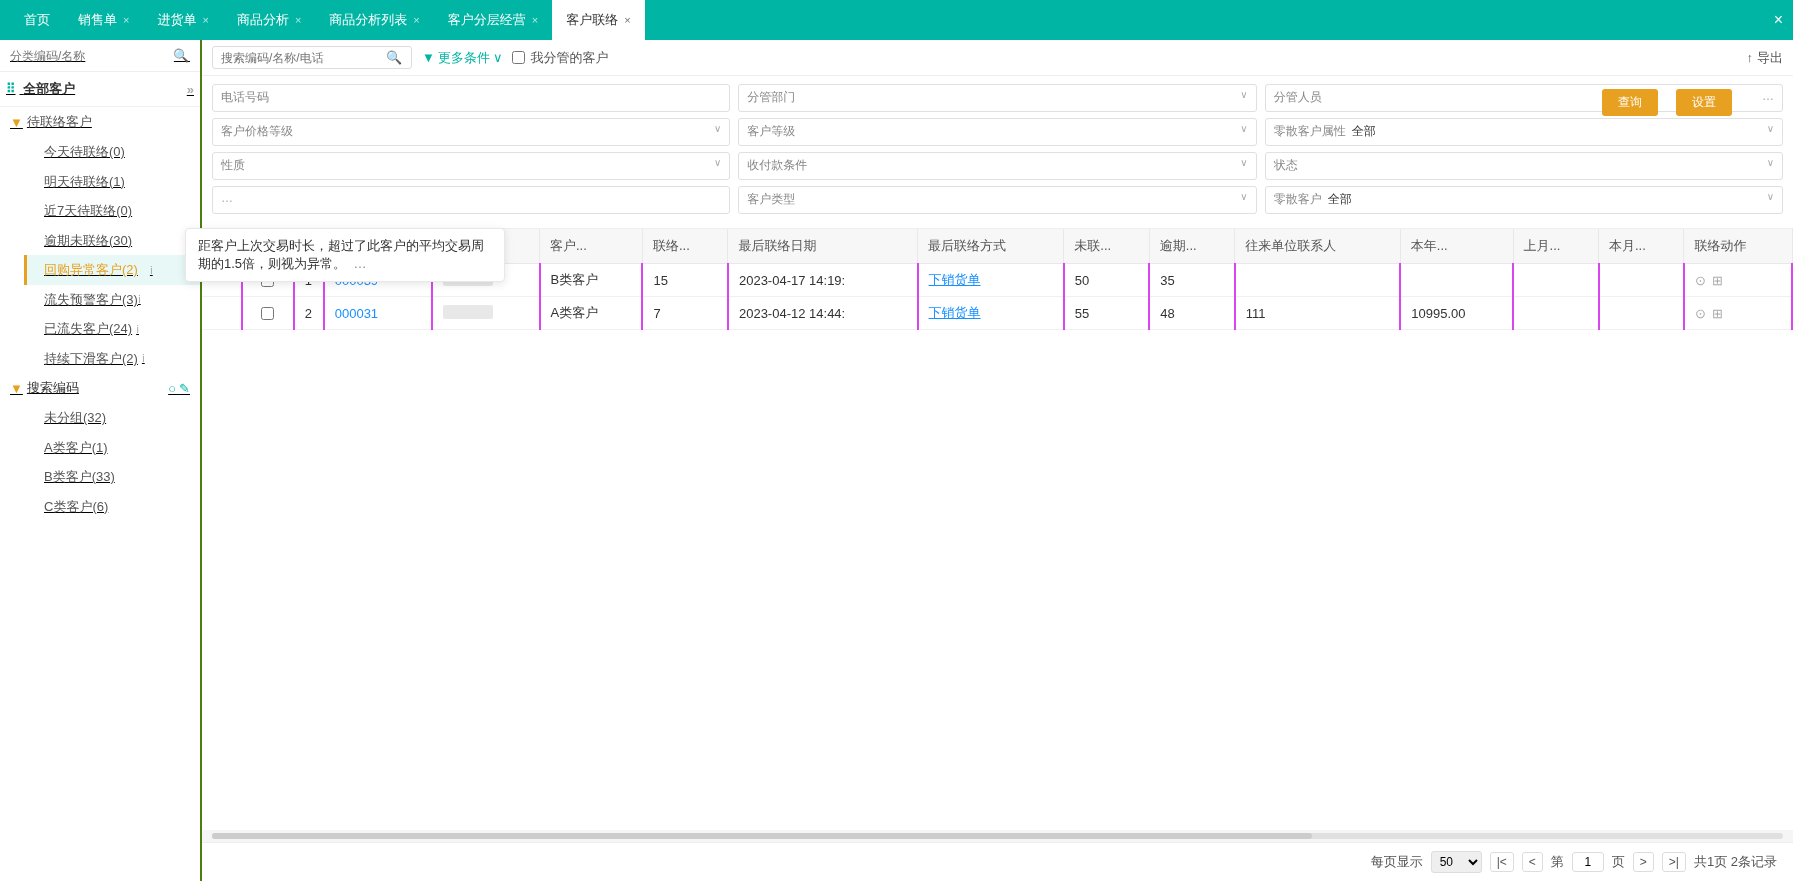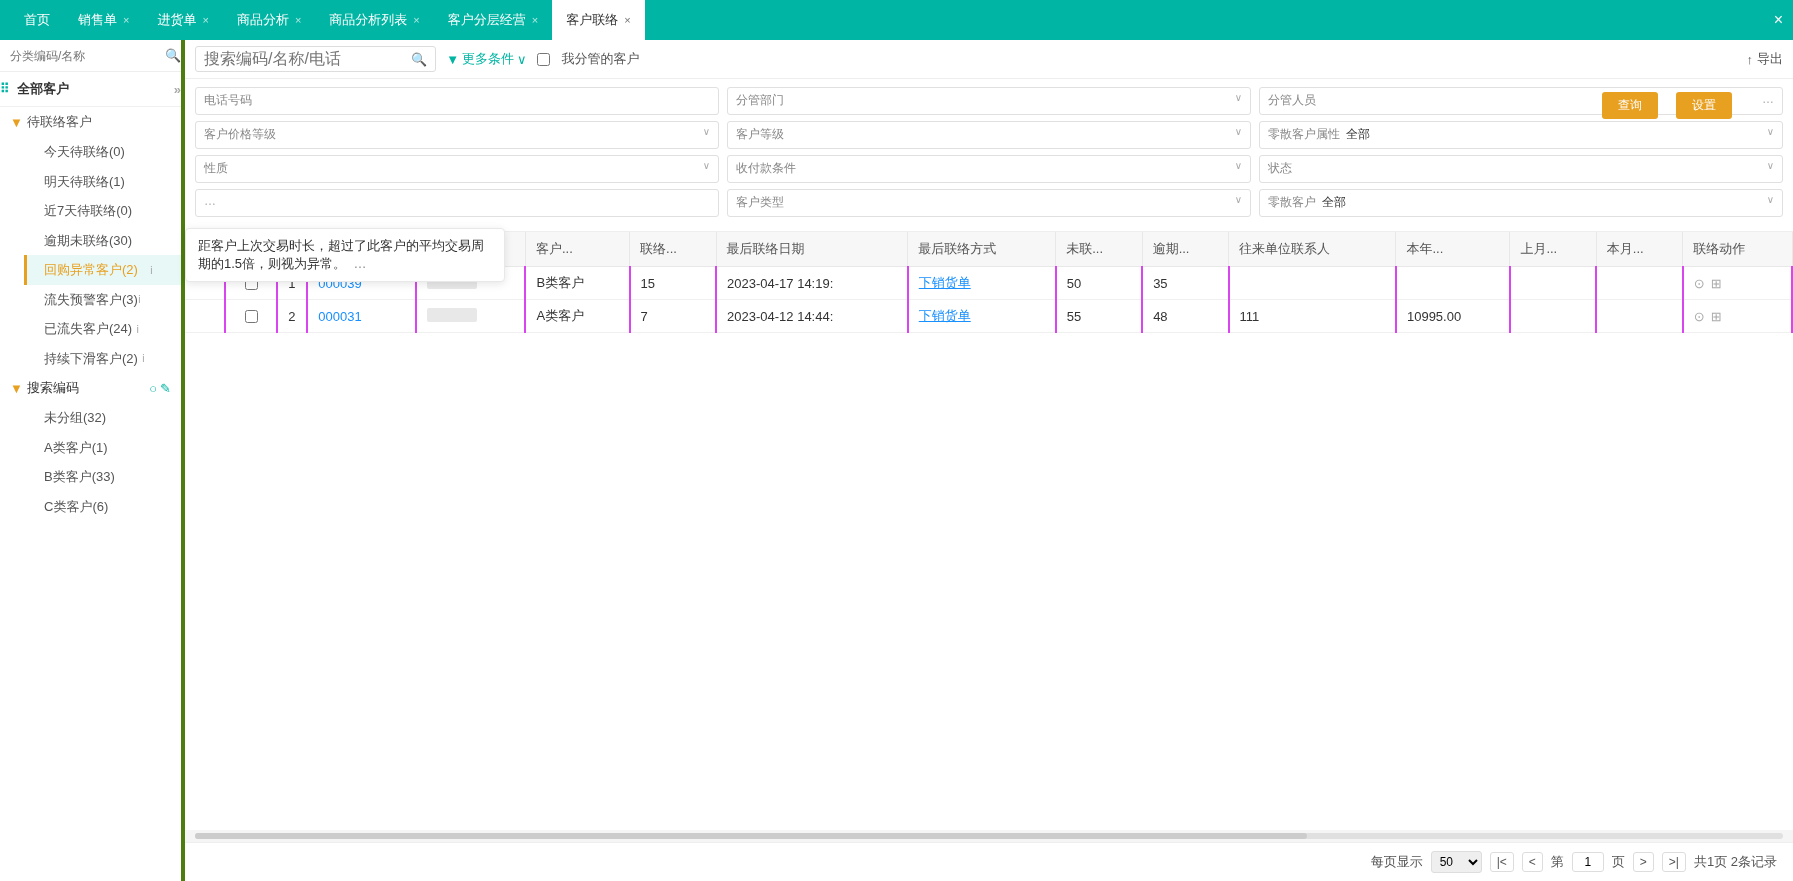--- a/index.html
+++ b/index.html
@@ -20,34 +20,34 @@
     .top-nav .window-close {
       position: absolute; right: 10px; top: 50%; transform: translateY(-50%);
       color: white; cursor: pointer; font-size: 16px;
     }
 
     
     .main-layout { display: flex; height: calc(881px - 40px); }
 
     
     .sidebar {
-      width: 185px; background: white; border-right: 4px solid #4d7c0f;
-      overflow-y: auto; flex-shrink: 0;
+      width: 202px; background: white; border-right: 2px solid #4d7c0f;
+      overflow-y: auto; flex-shrink: 0; text-decoration: underline;
     }
     .sidebar-search {
       display: flex; align-items: center; padding: 8px 10px; border-bottom: 1px solid #eee;
     }
     .sidebar-search input {
       flex: 1; border: none; outline: none; font-size: 12px; color: #666;
     }
     .sidebar-search .search-icon { color: #aaa; font-size: 13px; cursor: pointer; }
 
     .sidebar-section-title {
       display: flex; align-items: center; justify-content: space-between;
-      padding: 8px 0; font-weight: bold; font-size: 13px; color: #333;
+      padding: 8px 6px; font-weight: bold; font-size: 13px; color: #333;
       border-bottom: 1px solid #f0f0f0;
     }
     .sidebar-section-title .icon-grid { color: #00b5a3; margin-right: 4px; }
     .sidebar-collapse-btn { color: #aaa; cursor: pointer; }
 
     .sidebar-group-title {
       display: flex; align-items: center; padding: 6px 10px; color: #555;
       font-size: 12px; cursor: pointer;
     }
     .sidebar-group-title .arrow { margin-right: 4px; color: #e8a020; }
@@ -79,27 +79,27 @@
 
     
     .filter-bar {
       background: white; border-bottom: 1px solid #eee;
       padding: 6px 10px; display: flex; align-items: center; gap: 10px;
     }
     .search-input-wrap {
       display: flex; align-items: center; border: 1px solid #ddd; border-radius: 3px;
       padding: 3px 8px; background: white; min-width: 200px;
     }
-    .search-input-wrap input { border: none; outline: none; font-size: 16px; color: #666; flex: 1; }
+    .search-input-wrap input { border: none; outline: none; font-size: 12px; color: #666; flex: 1; }
     .search-input-wrap .search-icon { color: #00b5a3; cursor: pointer; }
     .more-filter-btn {
       display: flex; align-items: center; color: #00b5a3; cursor: pointer;
       font-size: 12px; gap: 3px; white-space: nowrap;
     }
-    .my-customer-check { display: flex; align-items: center; gap: 12px; font-size: 12px; color: #555; }
+    .my-customer-check { display: flex; align-items: center; gap: 5px; font-size: 12px; color: #555; }
     .export-btn {
       margin-left: auto; display: flex; align-items: center; gap: 4px;
       color: #555; font-size: 12px; cursor: pointer;
     }
 
     
     .advanced-filter {
       background: white; border-bottom: 1px solid #eee; padding: 8px 10px;
     }
     .filter-row {

